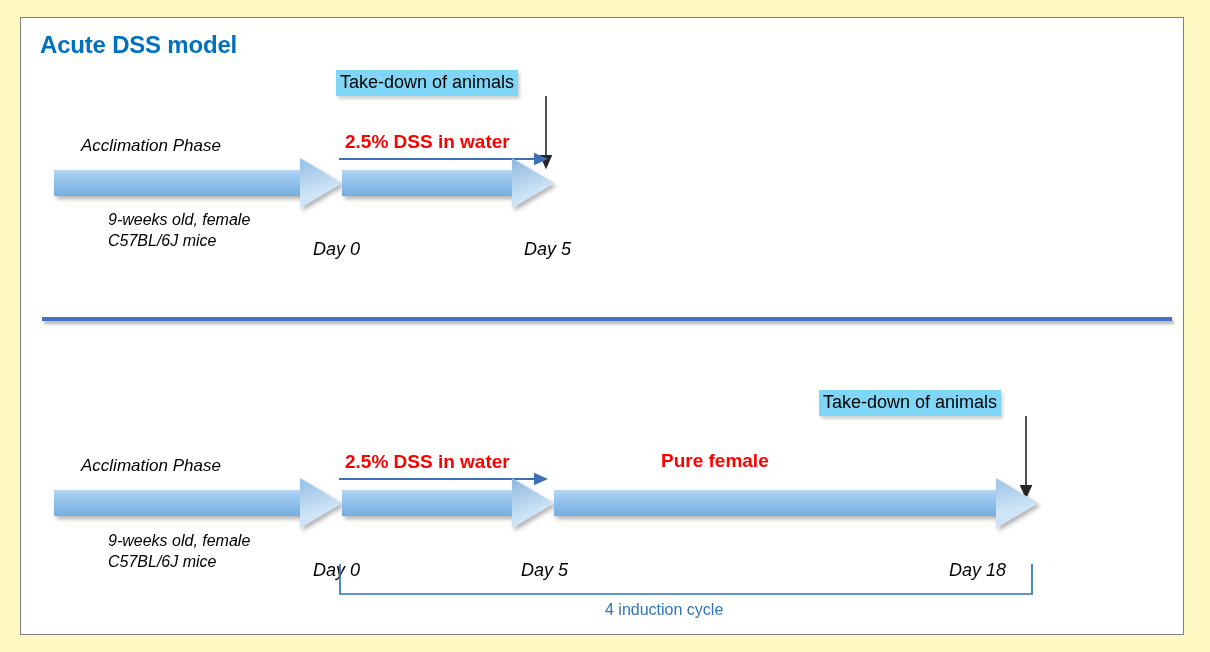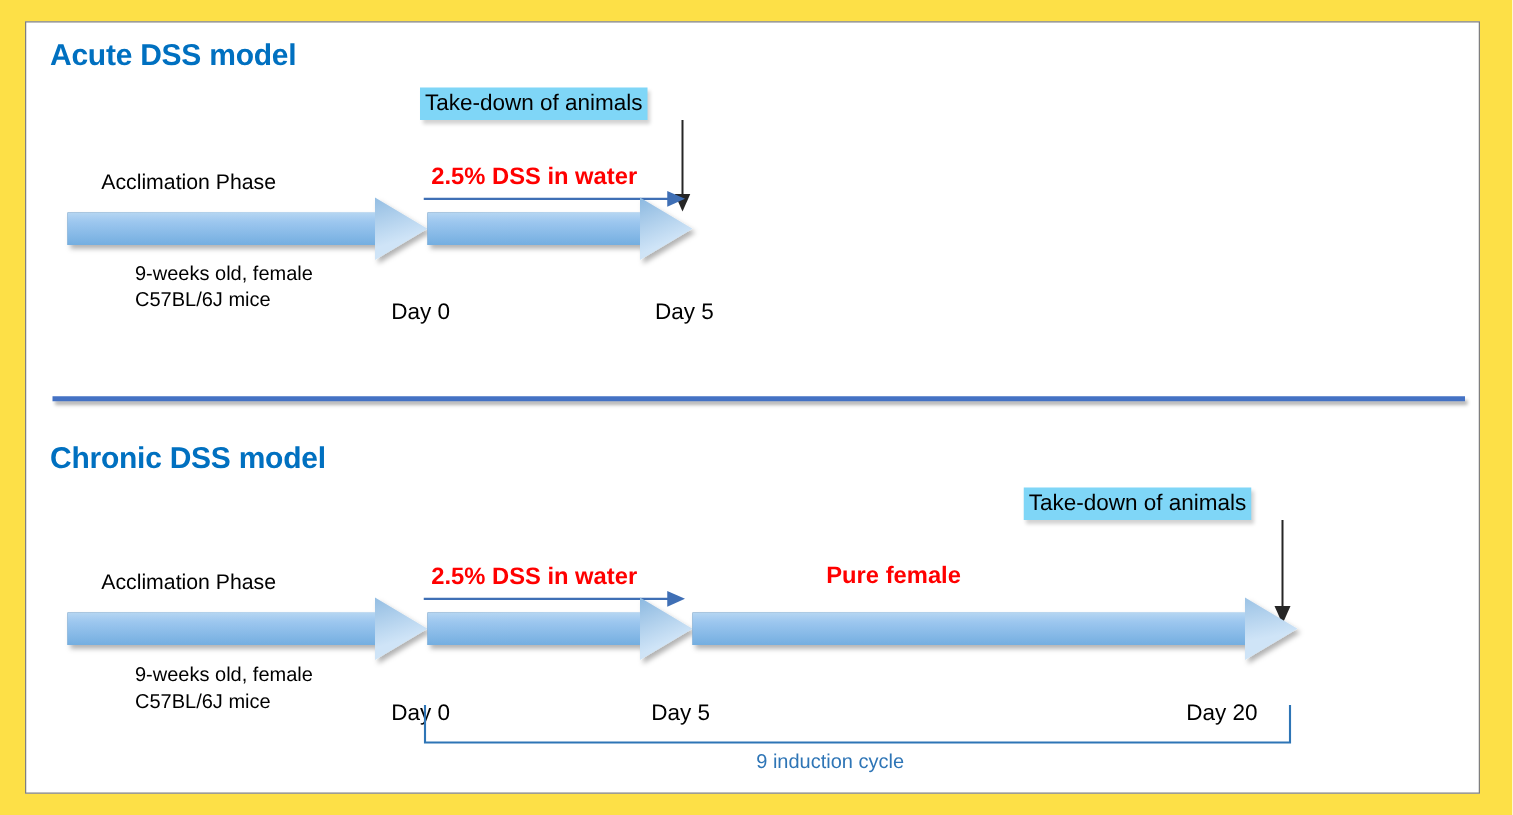--- a/index.html
+++ b/index.html
@@ -12,21 +12,21 @@
     width: 1210px;
     height: 652px;
     font-family: "Liberation Sans", sans-serif;
     overflow: hidden;
   }
 
   #canvas {
     position: relative;
     width: 1210px;
     height: 652px;
-    background: #fde047;
+    background: #fef9c3;
   }
 
   
   .frame {
     position: absolute;
     left: 20px;
     top: 17px;
     width: 1164px;
     height: 618px;
     border: 1px solid #7f7f7f;
@@ -64,20 +64,21 @@
     overflow: visible;
   }
 
   
   .label {
     position: absolute;
     font-family: "Liberation Sans", sans-serif;
     font-size: 17px;
     color: #000000;
     white-space: nowrap;
+    font-style: italic;
   }
   .label.small {
     font-size: 16px;
     line-height: 20px;
     margin-left: 46px;
   }
   .label.day {
     font-size: 18px;
     margin-top: 32px;
   }
@@ -182,21 +183,20 @@
   </svg>
 
   <div class="label day" style="left:313px; top:207px;">Day 0</div>
   <div class="label day" style="left:524px; top:207px;">Day 5</div>
 
   <div class="label small" style="left:62px; top:210px;">9-weeks old, female</div>
   <div class="label small" style="left:62px; top:231px;">C57BL/6J mice</div>
 
   <div class="divider"></div>
 
-  <div class="section-title" id="chronic-title">Chronic DSS model</div>
 
   <div class="highlight" style="left:819px; top:390px;">Take-down of animals</div>
 
   <svg class="vec" style="left:1020px; top:416px;" width="24" height="88" viewBox="0 0 24 88">
     <line x1="6" y1="0" x2="6" y2="76" stroke="#262626" stroke-width="1.6" marker-end="url(#amk1)"></line>
   </svg>
 
   <div class="label" style="left:81px; top:456px;">Acclimation Phase</div>
 
   <div class="red-label" style="left:345px; top:451px;">2.5% DSS in water</div>
@@ -223,24 +223,24 @@
 
   <svg class="blockarrow" style="left:554px; top:478px;" width="484" height="52" viewBox="0 0 484 52">
     <g filter="url(#sh)">
       <path d="M0,12 L442,12 L442,0 L484,25 L442,50 L442,38 L0,38 Z" fill="url(#ghead)"></path>
       <rect x="0" y="12" width="442" height="26" fill="url(#gbody)"></rect>
     </g>
   </svg>
 
   <div class="label day" style="left:313px; top:528px;">Day 0</div>
   <div class="label day" style="left:521px; top:528px;">Day 5</div>
-  <div class="label day" style="left:949px; top:528px;">Day 20</div>
+  <div class="label day" style="left:949px; top:528px;">Day 18</div>
 
   <div class="label small" style="left:62px; top:531px;">9-weeks old, female</div>
   <div class="label small" style="left:62px; top:552px;">C57BL/6J mice</div>
 
   <svg class="vec" style="left:336px; top:564px;" width="700" height="36" viewBox="0 0 700 36">
     <path d="M4,0 L4,30 L696,30 L696,0" fill="none" stroke="#2e75b6" stroke-width="1.7" stroke-linejoin="miter"></path>
   </svg>
 
-  <div class="cycle-caption" style="left:605px; top:601px;">9 induction cycle</div>
+  <div class="cycle-caption" style="left:605px; top:601px;">4 induction cycle</div>
 
 </div>
 
 </body></html>

